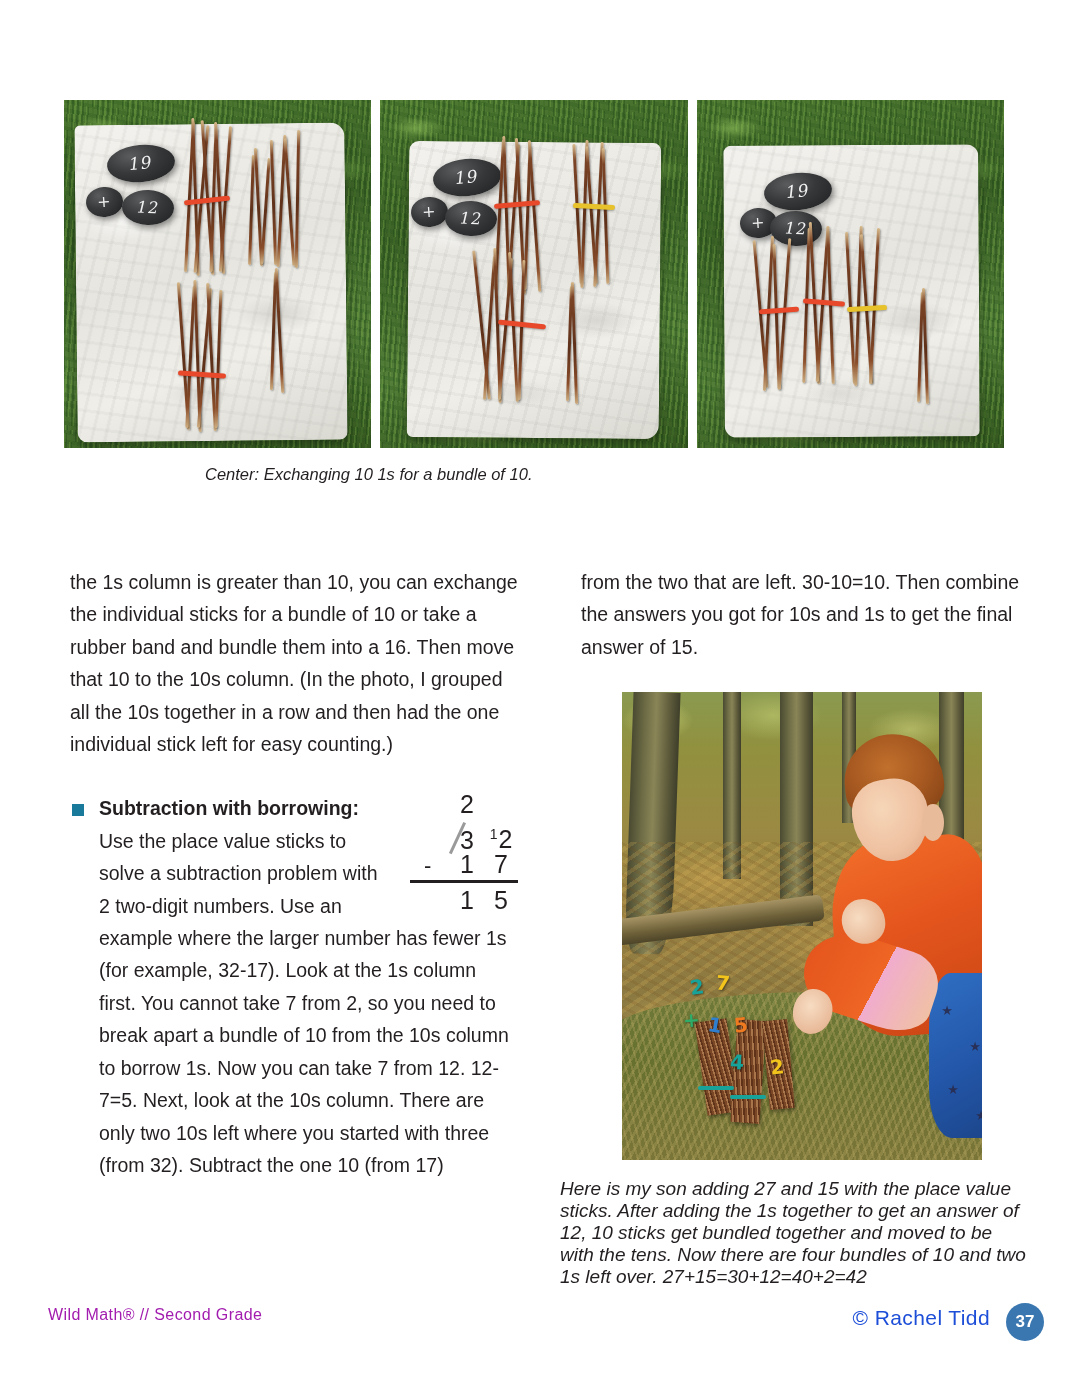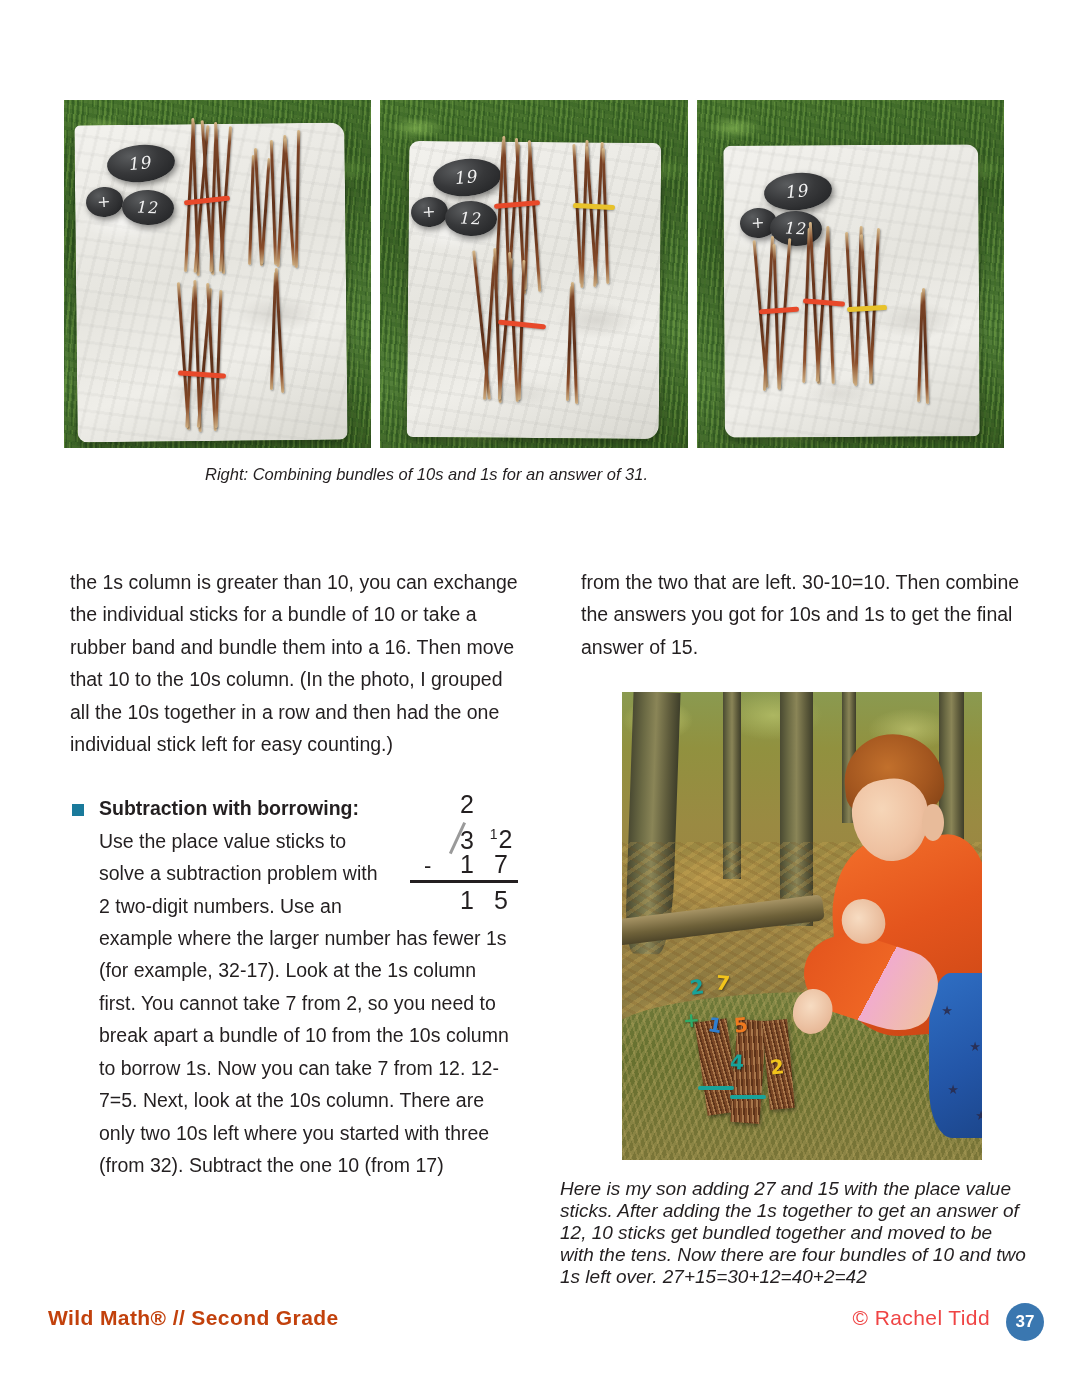--- a/index.html
+++ b/index.html
@@ -269,25 +269,25 @@
 
   
   .boy-caption{
     position:absolute; left:560px; top:1178px; width:470px;
     font-style:italic; font-size:19px; line-height:22px;
   }
 
   
   .footer-left{
     position:absolute; left:48px; top:1306px;
-    font-size:21px; letter-spacing:.4px; color:#c2410c;font-weight:bold;
+    font-size:16px; letter-spacing:.4px; color:#a21caf;
   }
   .footer-right{
     position:absolute; right:78px; top:1306px;
-    font-size:21px; letter-spacing:.4px; color:#ef4444;
+    font-size:21px; letter-spacing:.4px; color:#1d4ed8;
   }
   .page-badge{
     position:absolute; right:24px; top:1303px;
     width:38px; height:38px; border-radius:50%;
     background:#3a77b0; color:#ffffff;
     display:flex; align-items:center; justify-content:center;
     font-size:17px; font-weight:bold;
   }
 </style>
 </head>
@@ -402,21 +402,21 @@
     </div>
     <div class="stickgrp">
       <div class="stick" style="left:222px;top:192px;height:110px;transform:rotate(2deg);"></div>
       <div class="stick" style="left:227px;top:188px;height:116px;transform:rotate(-2deg);"></div>
     </div>
   </div>
 
 </div>
 
 <div class="strip-caption">
-  <div>Right: Combining bundles of 10s and 1s for an answer of 31.</div>
+  <div>Center: Exchanging 10 1s for a bundle of 10.</div>
 </div>
 
 <div class="col-left">
 
   <p class="bodytext para">the 1s column is greater than 10, you can exchange the individual sticks for a bundle of 10 or take a rubber band and bundle them into a 16. Then move that 10 to the 10s column. (In the photo, I grouped all the 10s together in a row and then had the one individual stick left for easy counting.)</p>
 
   <div class="bullet-block">
     <span class="bullet-sq"></span>
 
     <div class="mathprob">

